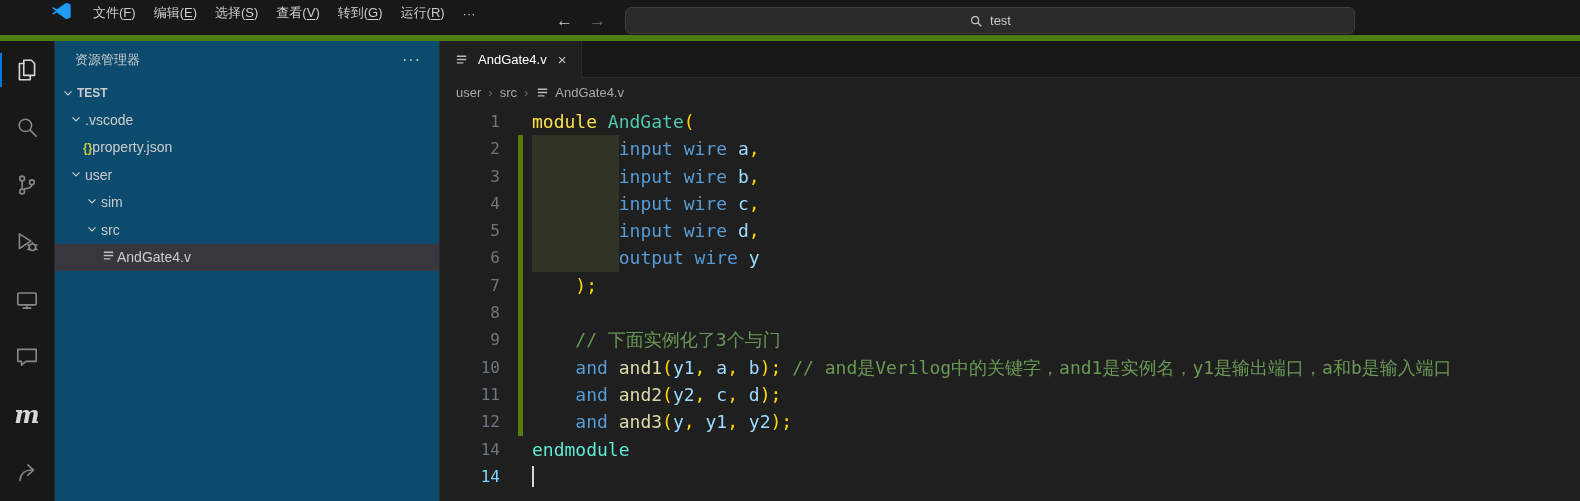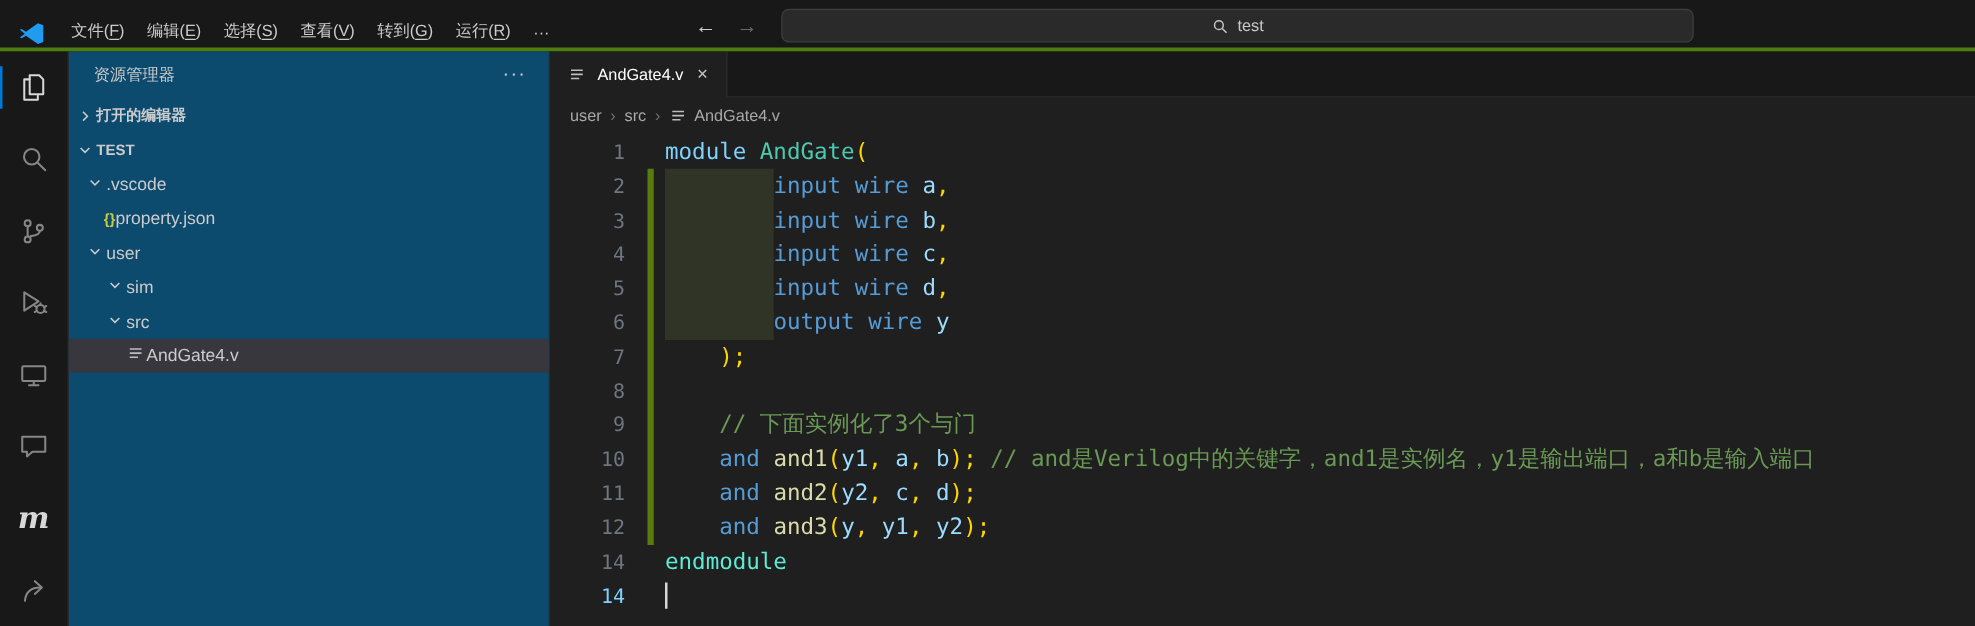--- a/index.html
+++ b/index.html
@@ -1,20 +1,20 @@
 <!DOCTYPE html>
 <html><head>
 <meta charset="utf-8">
 <style>
   * { margin:0; padding:0; box-sizing:border-box; }
   html,body { width:1580px; height:501px; overflow:hidden; }
   body { background:#1f1f1f; font-family:"Liberation Sans","DejaVu Sans",sans-serif; color:#cccccc; position:relative; }
 
   
-  .titlebar { position:absolute; top:0; left:0; width:1580px; height:41px; background:#181818; border-bottom:3px solid #4d7c0f; display:flex; align-items:flex-end; z-index:5; }
+  .titlebar { position:absolute; top:0; left:0; width:1580px; height:41px; background:#181818; border-bottom:6px solid #4d7c0f; display:flex; align-items:flex-start; z-index:5;padding-left:36px; }
   .vscode-logo { margin:0 12px 0 14px; display:flex; align-items:center; }
   .menu-bar { display:flex; align-items:center; }
   .menu-item { padding:4px 9px; font-size:13px; color:#cccccc; border-radius:5px; cursor:default; white-space:nowrap; }
   .menu-item u { text-underline-offset:2px; }
   .nav-arrows { position:absolute; left:556px; top:0; height:41px; display:flex; align-items:center; gap:16px; font-size:17px; }
   .nav { color:#cccccc; } .nav.disabled { color:#6a6a6a; }
   .command-center { position:absolute; left:625px; top:7px; width:730px; height:27px; background:#2a2a2a; border:1px solid #3e3e3e; border-radius:6px; display:flex; align-items:center; justify-content:center; gap:7px; font-size:13px; color:#c8c8c8; }
 
   
   .activitybar { position:absolute; top:41px; left:0; width:55px; height:460px; background:#181818; border-right:1px solid #2b2b2b; display:flex; flex-direction:column; align-items:center; }
@@ -153,28 +153,20 @@
       </span>
     </div>
   </div>
 
 <div class="sidebar">
   <div class="sb-header">
     <span>资源管理器</span>
     <span class="more-dots">···</span>
   </div>
   <div class="pane-row">
-    <span class="chev collapsed">
-      <svg width="14" height="14" viewBox="0 0 16 16" fill="none" stroke="currentColor" stroke-width="1.4">
-          <path d="M4 6.2l4 4 4-4"></path>
-        </svg>
-    </span>
-    <span>打开的编辑器</span>
-  </div>
-  <div class="pane-row">
     <span class="chev">
       <svg width="14" height="14" viewBox="0 0 16 16" fill="none" stroke="currentColor" stroke-width="1.4">
           <path d="M4 6.2l4 4 4-4"></path>
         </svg>
     </span>
     <span>TEST</span>
   </div>
   <div class="tree">
       <div class="tree-row" style="padding-left: 12px;">
         <span><span class="chev">
@@ -251,21 +243,21 @@
           </svg>
         </span>
         <span>AndGate4.v</span>
       </span>
     </div>
   <div class="code">
       <div class="deco git-added" style="top: 29.3px; height: 300.3px;"></div>
       <div class="deco indent-hl" style="top: 29.3px; height: 136.5px;"></div>
       <div class="code-line">
         <div class="ln">1</div>
-        <div class="lc"><span style="color: #7dd3fc;">module </span><span style="color: rgb(78, 201, 176);">AndGate</span><span style="color: rgb(255, 215, 0);">(</span></div>
+        <div class="lc"><span style="color: #fde047;">module </span><span style="color: rgb(78, 201, 176);">AndGate</span><span style="color: rgb(255, 215, 0);">(</span></div>
       </div>
       <div class="code-line">
         <div class="ln">2</div>
         <div class="lc"><span style="color: rgb(212, 212, 212);">        </span><span style="color: rgb(86, 156, 214);">input wire </span><span style="color: rgb(156, 220, 254);">a</span><span style="color: rgb(255, 215, 0);">,</span></div>
       </div>
       <div class="code-line">
         <div class="ln">3</div>
         <div class="lc"><span style="color: rgb(212, 212, 212);">        </span><span style="color: rgb(86, 156, 214);">input wire </span><span style="color: rgb(156, 220, 254);">b</span><span style="color: rgb(255, 215, 0);">,</span></div>
       </div>
       <div class="code-line">

